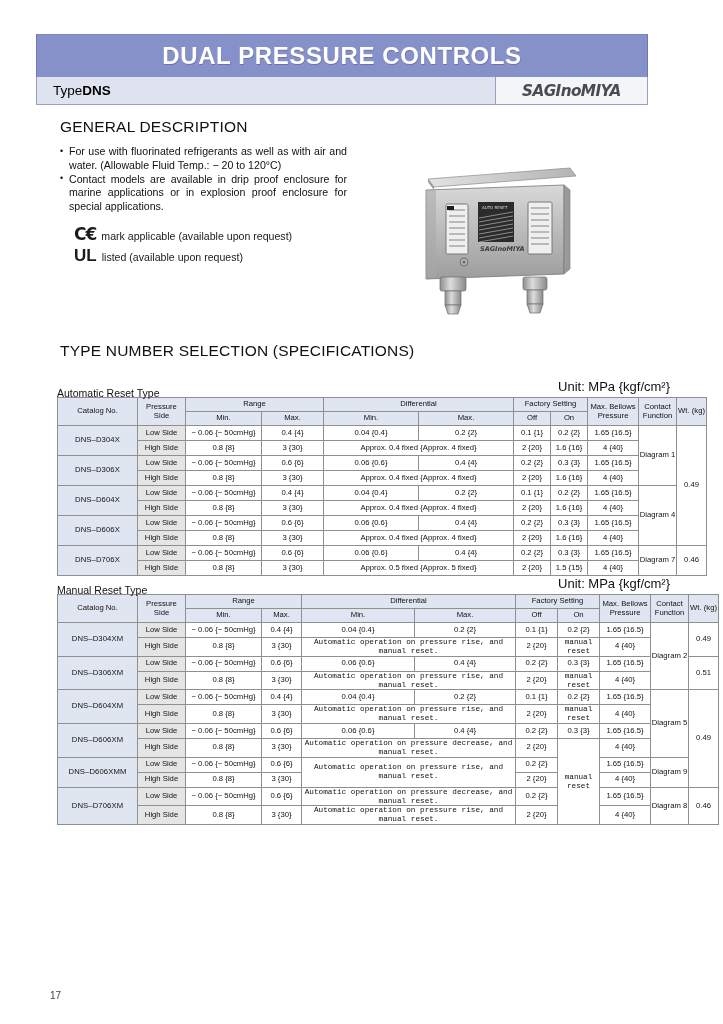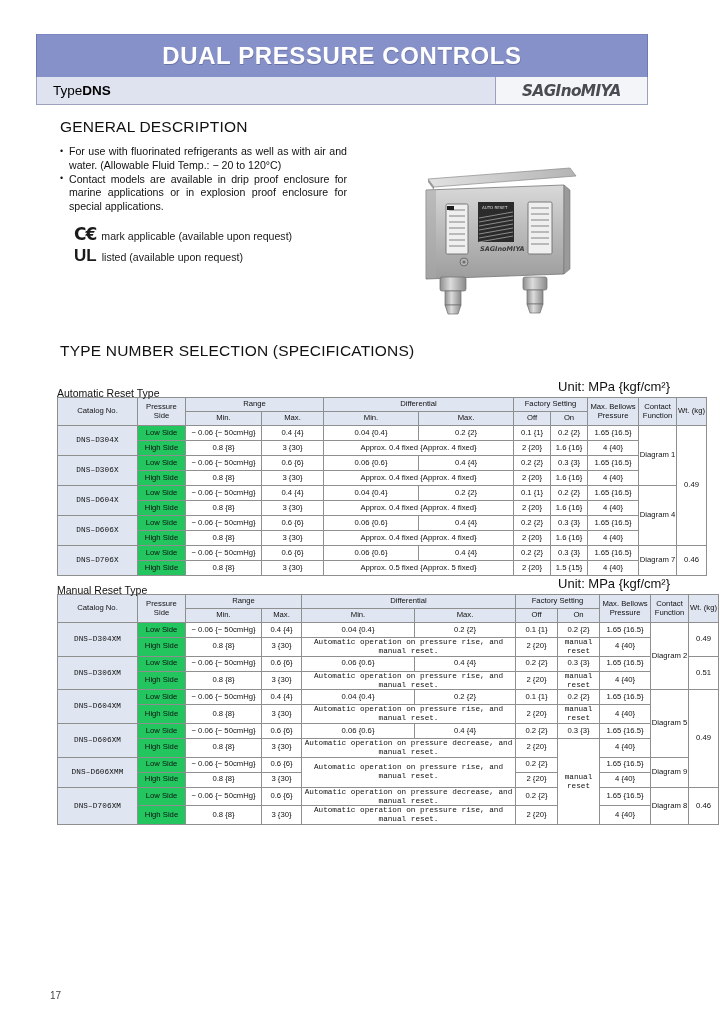--- a/index.html
+++ b/index.html
@@ -183,23 +183,22 @@
   table.spec th {
     background: #dfe5f1;
     height: 13px;
   }
   table.spec td { height: 14px; }
   td.catalog {
     background: #dfe5f1;
     font-weight: bold;
     font-size: 8.4px;
     letter-spacing: 0.1px;
-    font-family: Liberation Mono, monospace;
-  }
-  td.side { background: #22c55e; font-size: 7.7px; }
+  }
+  td.side { background: #e5e5e5; font-size: 7.7px; }
   td.small { font-size: 6.6px; font-family: Liberation Mono, monospace; }
   td.fixed-span { font-size: 7.4px; }
   .diag-cell { font-size: 7.4px; line-height: 1.25; }
 
   #page-number {
     position: absolute;
     left: 50px;
     top: 990px;
     font-size: 10px;
     color: #444;

